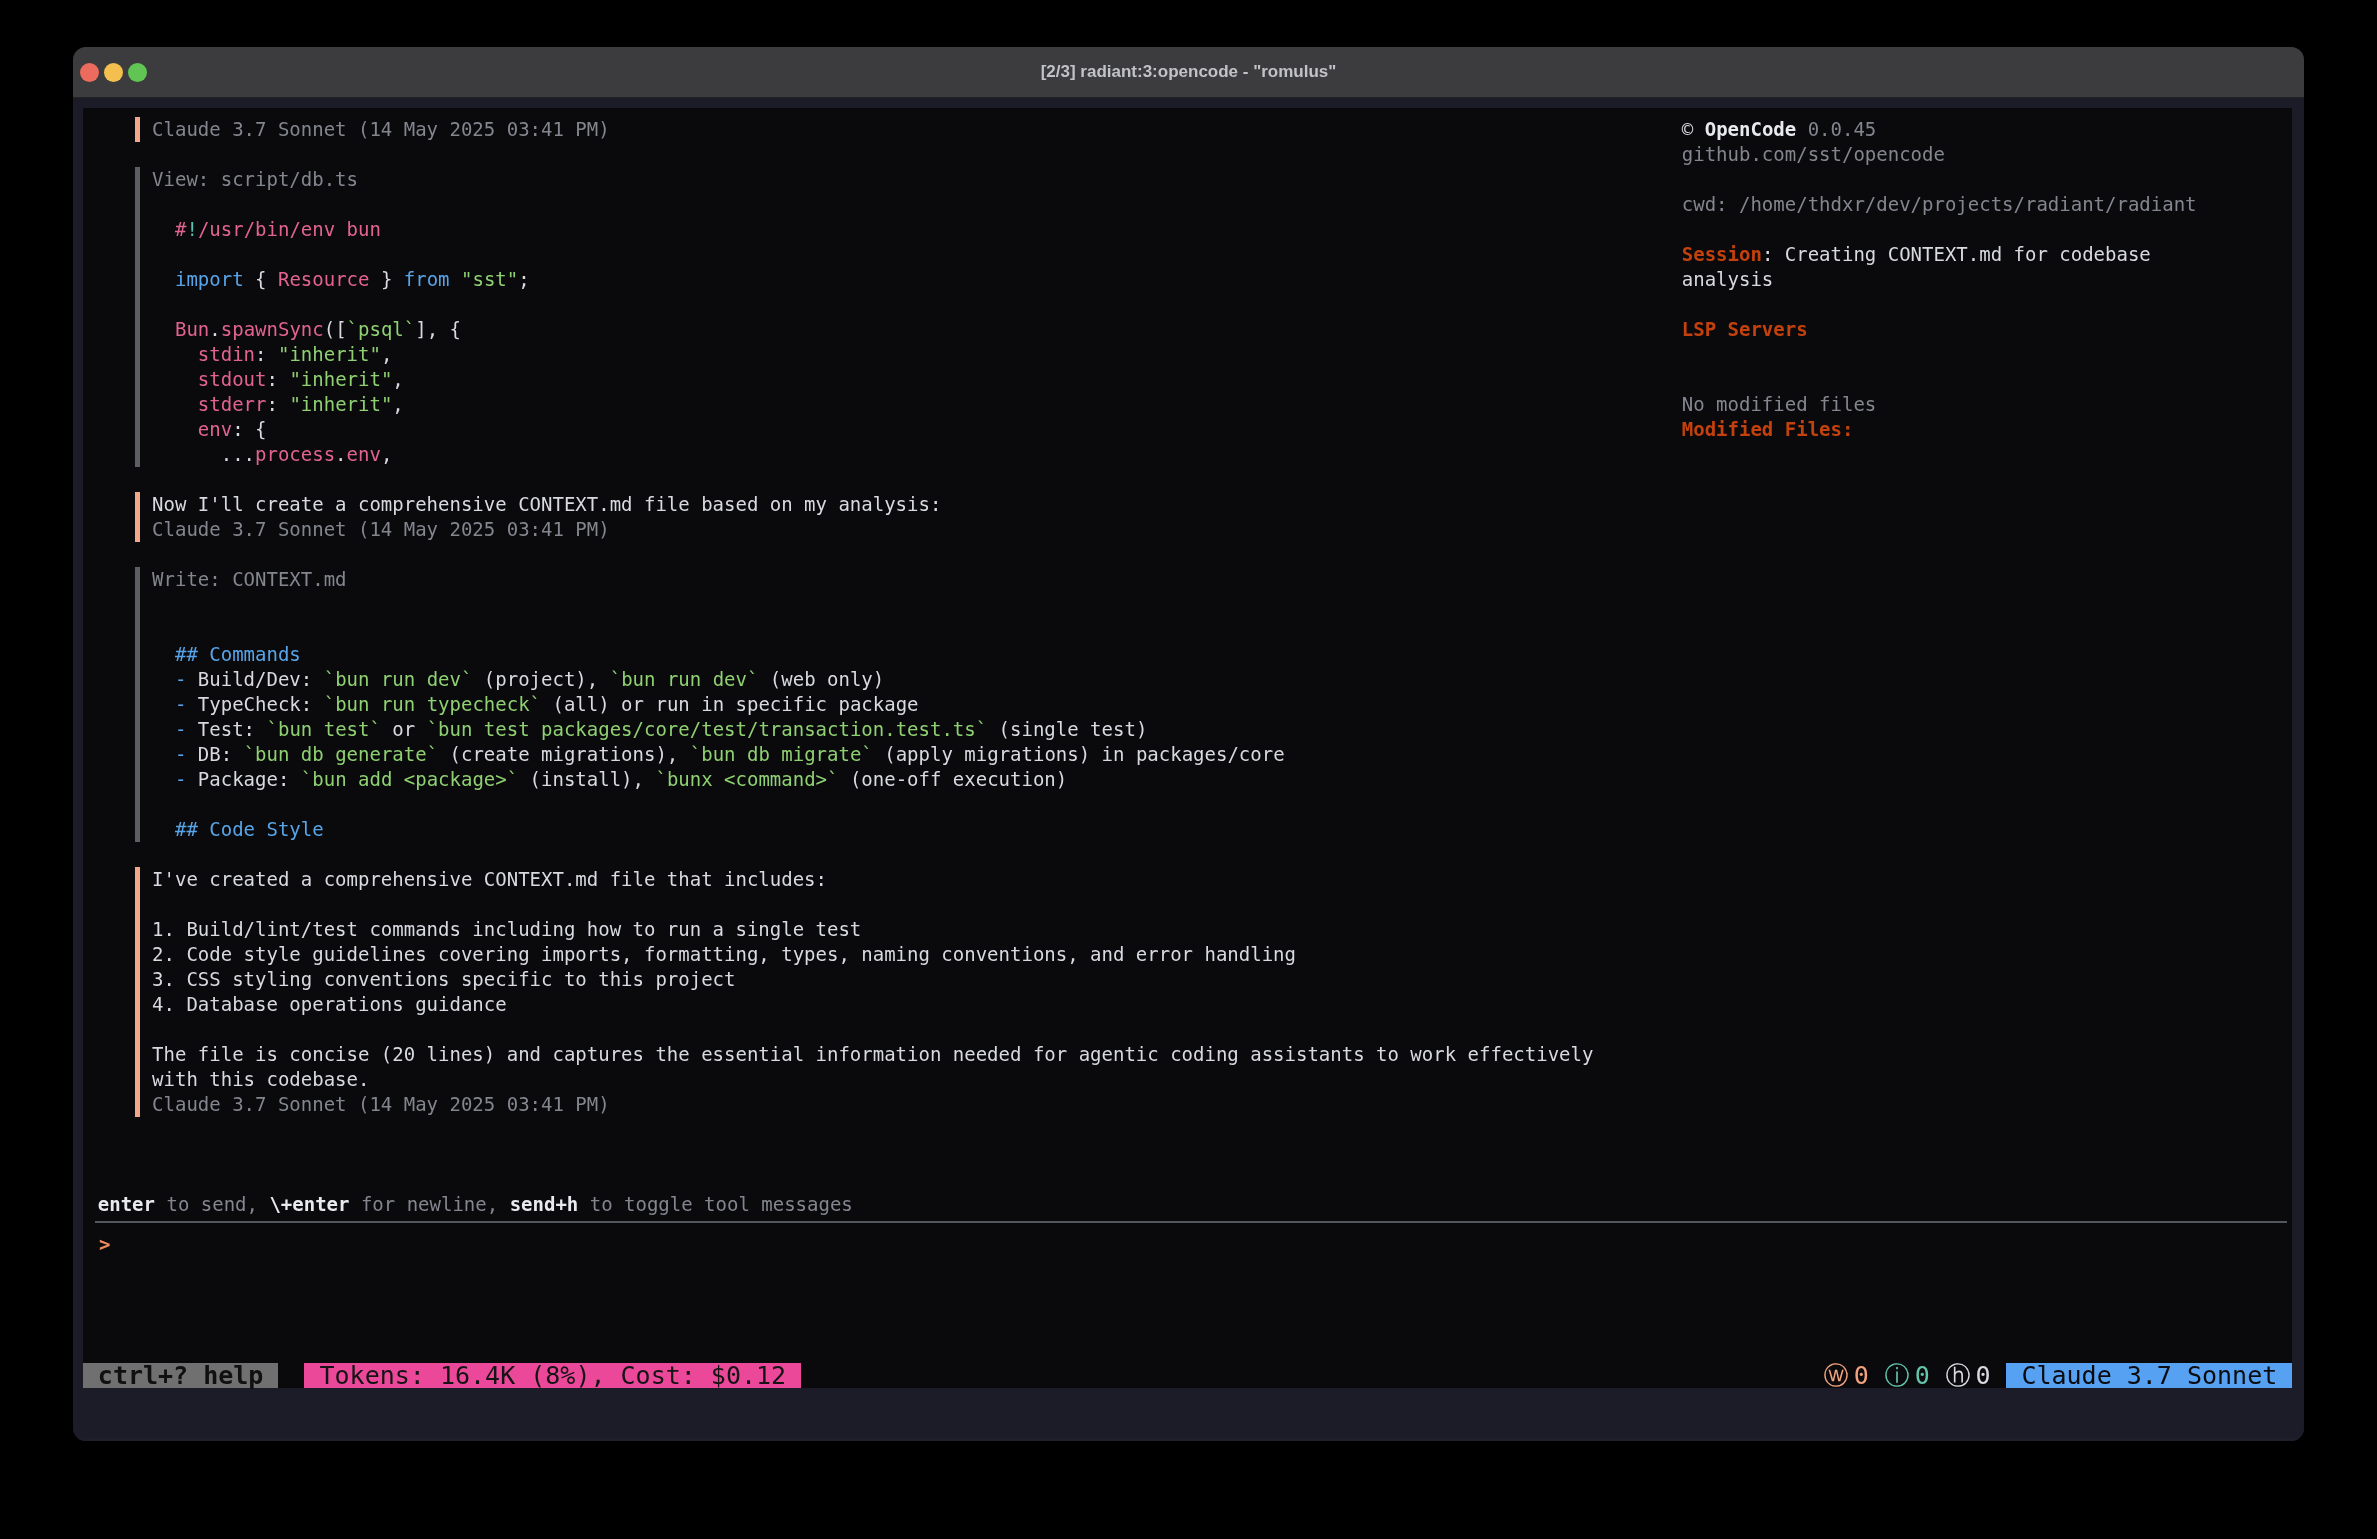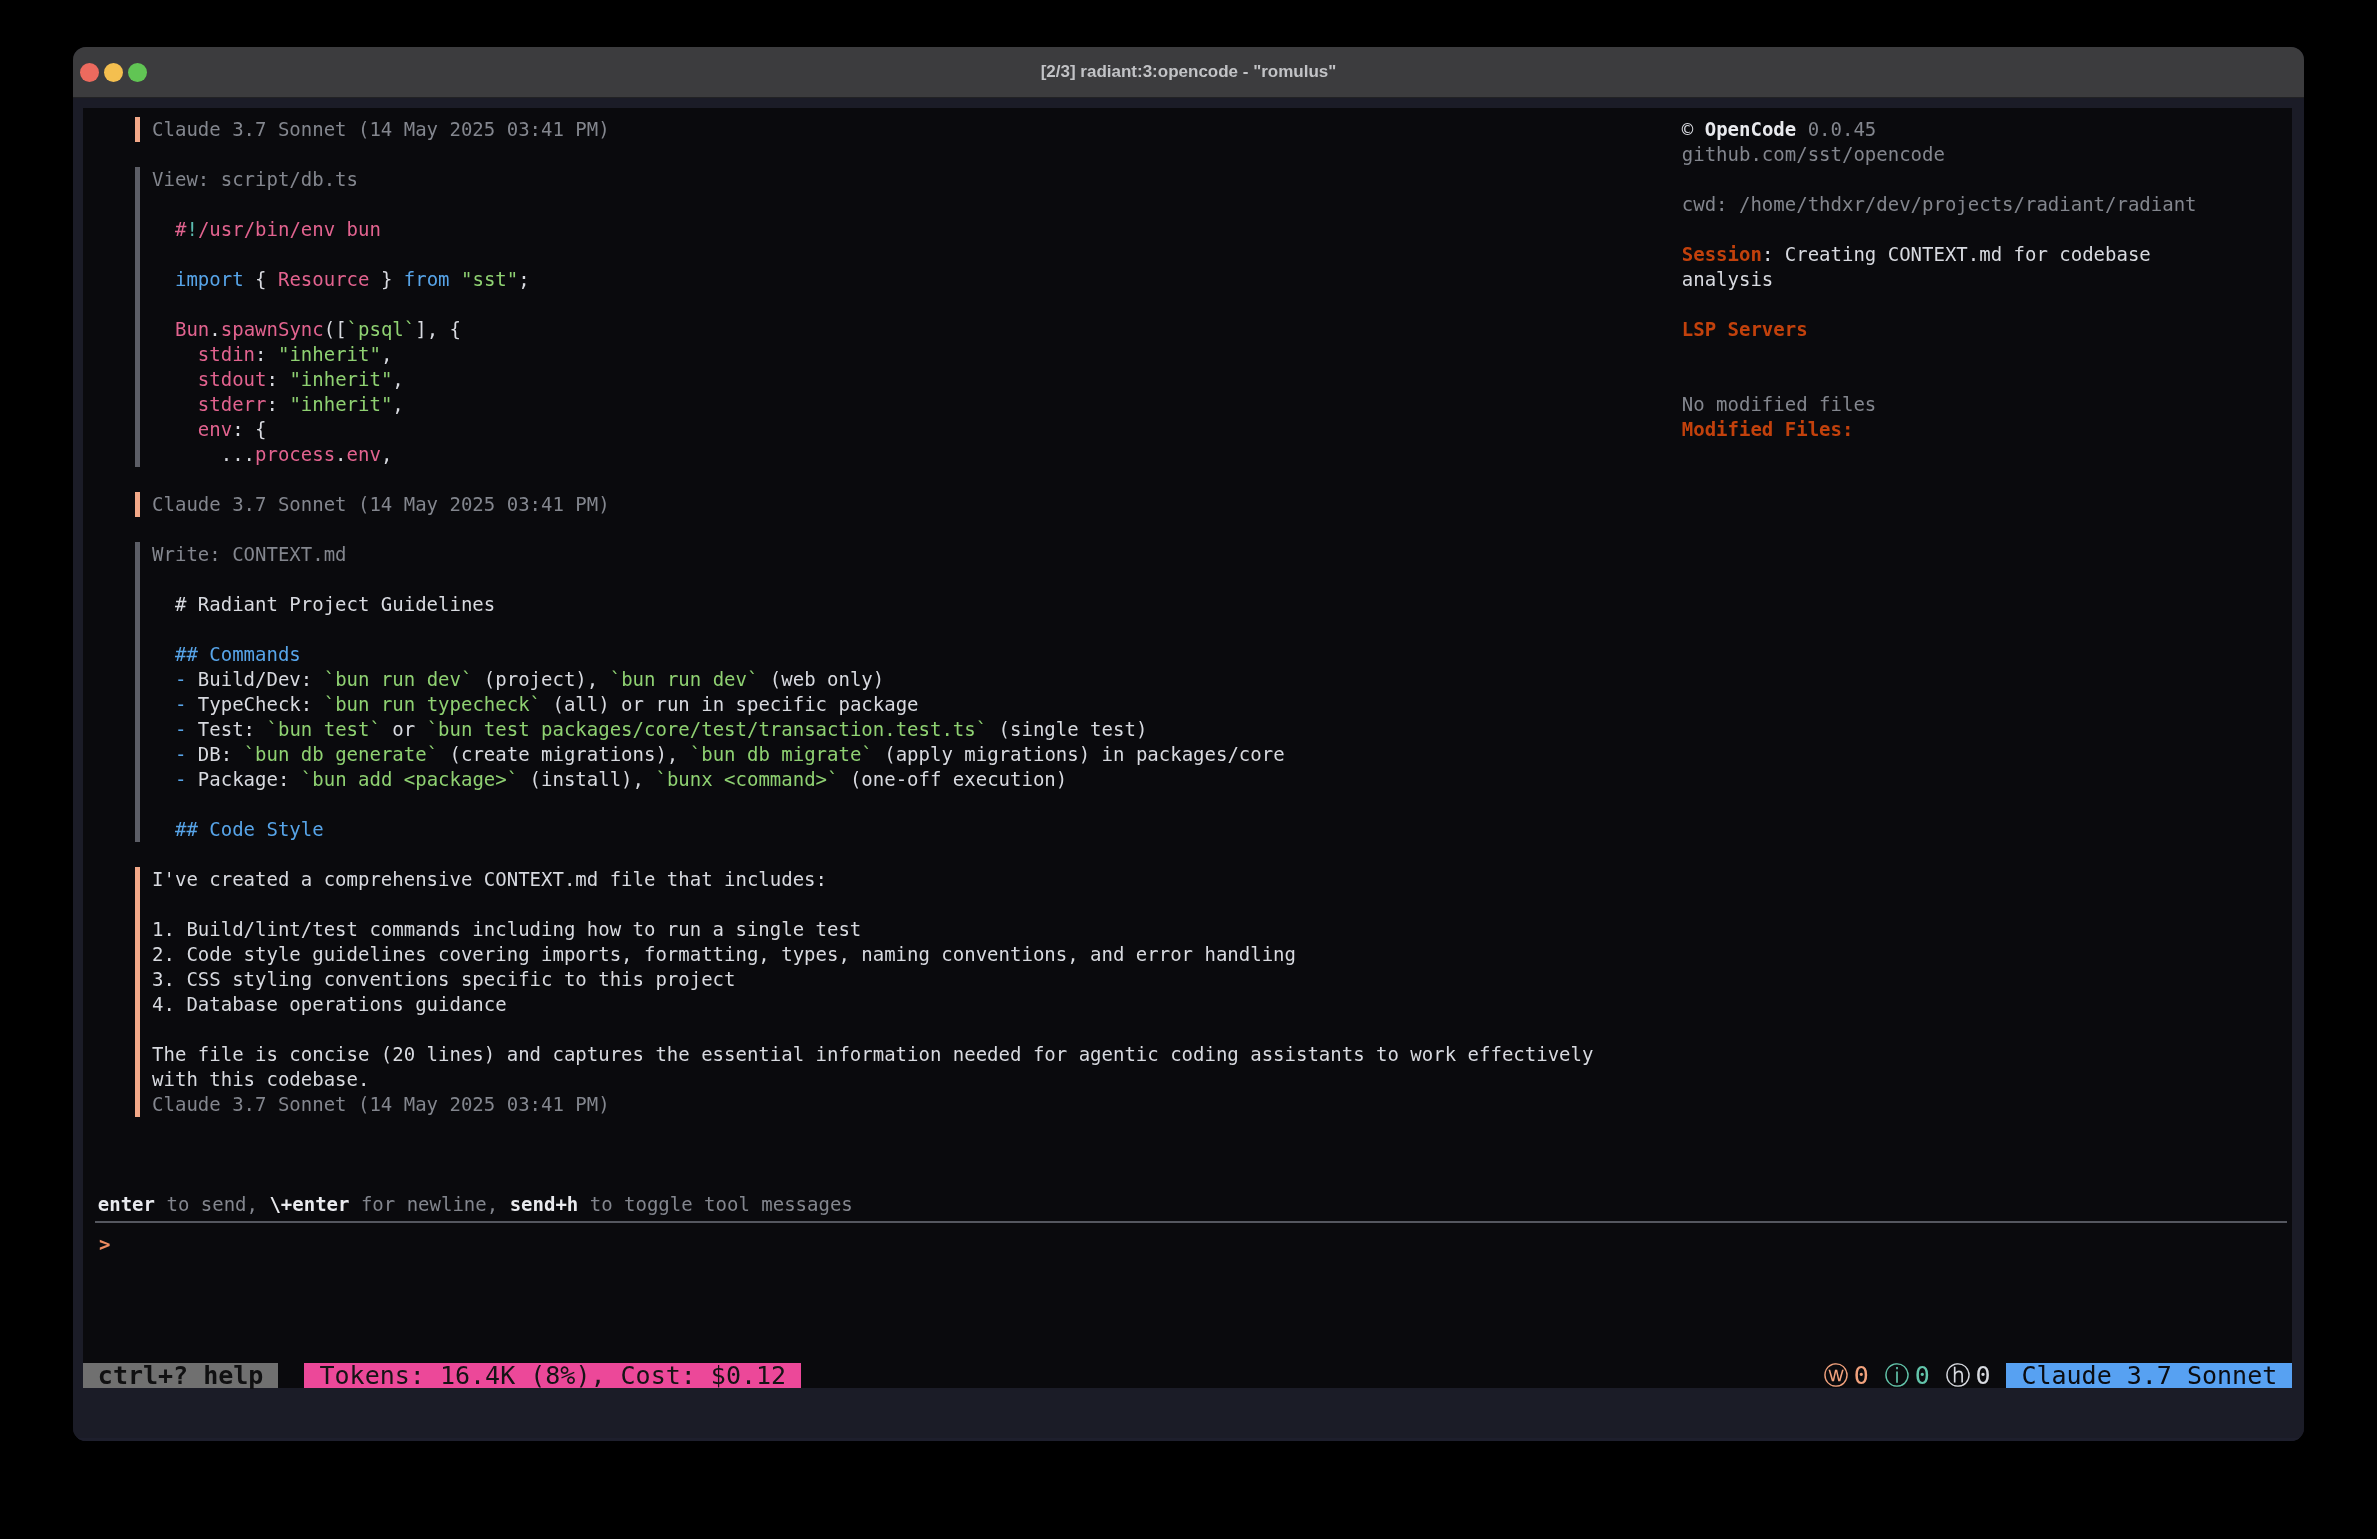--- a/index.html
+++ b/index.html
@@ -92,30 +92,30 @@
                 <div class="tline"><span class="seg-w">    </span><span class="seg-p">stdout</span><span class="seg-w">: </span><span class="seg-gr">"inherit"</span><span class="seg-w">,</span></div>
                 <div class="tline"><span class="seg-w">    </span><span class="seg-p">stderr</span><span class="seg-w">: </span><span class="seg-gr">"inherit"</span><span class="seg-w">,</span></div>
                 <div class="tline"><span class="seg-w">    </span><span class="seg-p">env</span><span class="seg-w">: {</span></div>
                 <div class="tline"><span class="seg-w">      ...</span><span class="seg-p">process</span><span class="seg-w">.</span><span class="seg-p">env</span><span class="seg-w">,</span></div>
               </div>
           </div>
 
           <div class="msg">
             <div class="accent orange"></div>
             <div>
+                <div class="tline"><span class="seg-w">Now I'll create a comprehensive CONTEXT.md file based on my analysis:</span></div>
                 <div class="tline"><span class="seg-g">Claude 3.7 Sonnet (14 May 2025 03:41 PM)</span></div>
               </div>
           </div>
 
           <div class="msg">
             <div class="accent gray"></div>
             <div>
                 <div class="tline"><span class="seg-g">Write: CONTEXT.md</span></div>
                 <div class="tline">&nbsp;</div>
-                <div class="tline"><span class="seg-w">  # Radiant Project Guidelines</span></div>
                 <div class="tline">&nbsp;</div>
                 <div class="tline"><span class="seg-b">  ## Commands</span></div>
                 <div class="tline"><span class="seg-w">  </span><span class="seg-b">- </span><span class="seg-w">Build/Dev: </span><span class="seg-gr">`bun run dev`</span><span class="seg-w"> (project), </span><span class="seg-gr">`bun run dev`</span><span class="seg-w"> (web only)</span></div>
                 <div class="tline"><span class="seg-w">  </span><span class="seg-b">- </span><span class="seg-w">TypeCheck: </span><span class="seg-gr">`bun run typecheck`</span><span class="seg-w"> (all) or run in specific package</span></div>
                 <div class="tline"><span class="seg-w">  </span><span class="seg-b">- </span><span class="seg-w">Test: </span><span class="seg-gr">`bun test`</span><span class="seg-w"> or </span><span class="seg-gr">`bun test packages/core/test/transaction.test.ts`</span><span class="seg-w"> (single test)</span></div>
                 <div class="tline"><span class="seg-w">  </span><span class="seg-b">- </span><span class="seg-w">DB: </span><span class="seg-gr">`bun db generate`</span><span class="seg-w"> (create migrations), </span><span class="seg-gr">`bun db migrate`</span><span class="seg-w"> (apply migrations) in packages/core</span></div>
                 <div class="tline"><span class="seg-w">  </span><span class="seg-b">- </span><span class="seg-w">Package: </span><span class="seg-gr">`bun add &lt;package&gt;`</span><span class="seg-w"> (install), </span><span class="seg-gr">`bunx &lt;command&gt;`</span><span class="seg-w"> (one-off execution)</span></div>
                 <div class="tline">&nbsp;</div>
                 <div class="tline"><span class="seg-b">  ## Code Style</span></div>
               </div>

